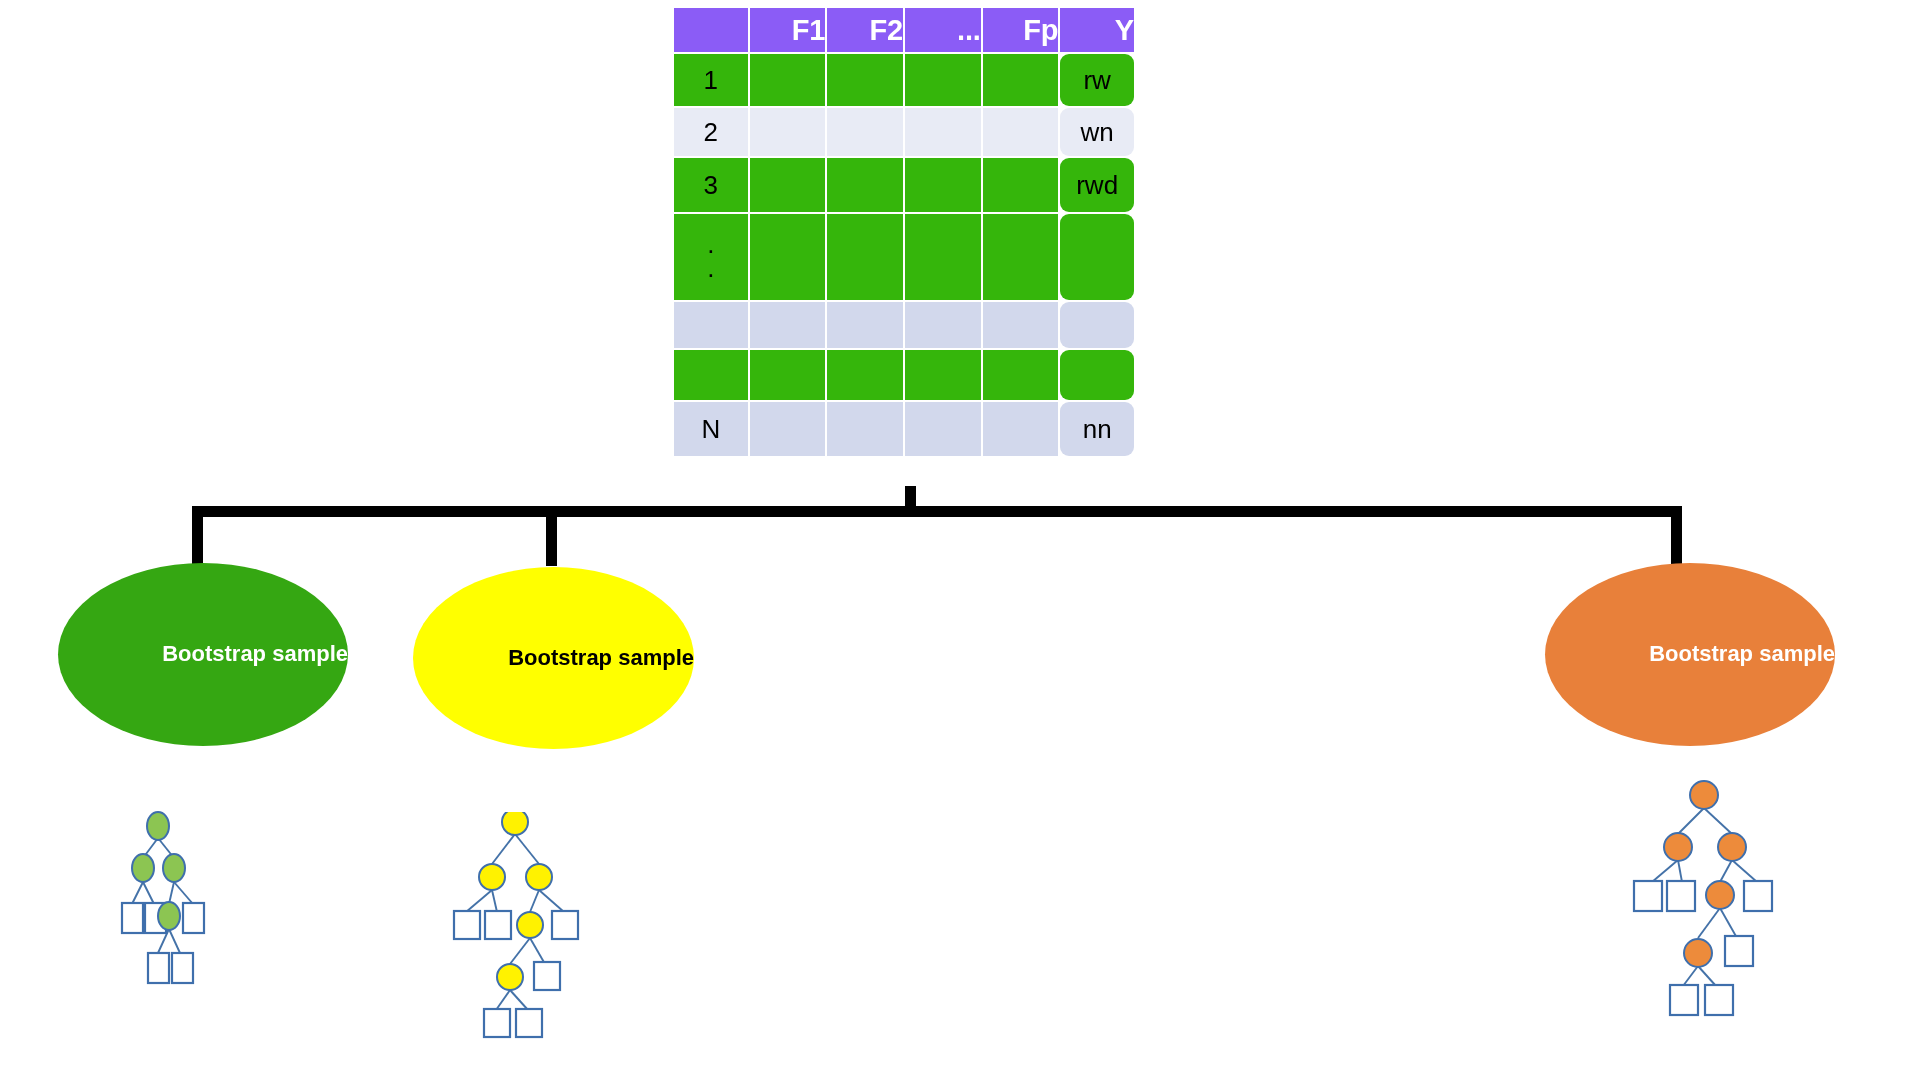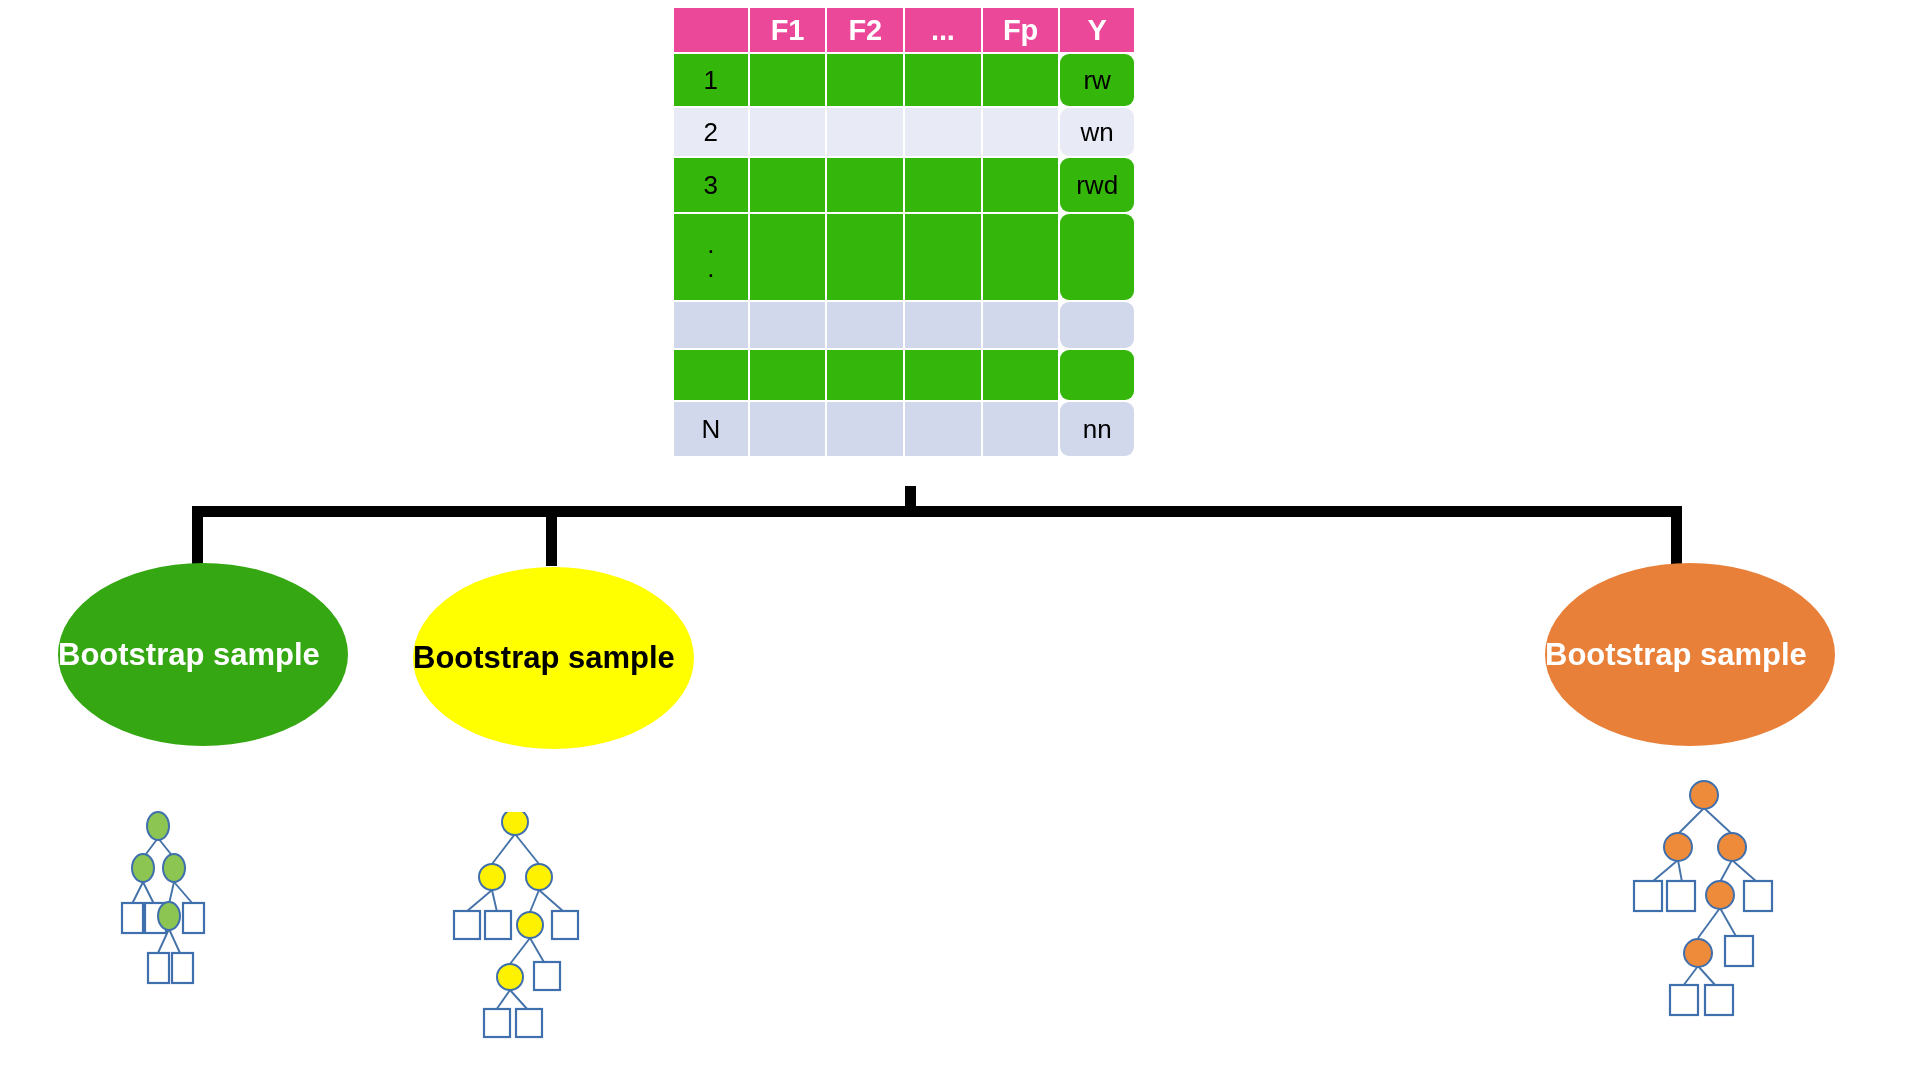--- a/index.html
+++ b/index.html
@@ -25,27 +25,28 @@
     border-spacing: 2px;
   }
   #data-table th,
   #data-table td {
     padding: 0;
     margin: 0;
     text-align: center;
     vertical-align: middle;
   }
   #data-table thead th {
-    background: #ec4899;
+    background: #8b5cf6;
     color: #ffffff;
     font-weight: bold;
     font-size: 29px;
     height: 44px;
     line-height: 44px;
     letter-spacing: -0.2px;
+    text-align: right;
   }
   #data-table thead th.idx-head { width: 73px; }
   #data-table thead th.f-head   { width: 75px; }
   #data-table thead th.y-head   { width: 73px; }
 
   #data-table td {
     font-size: 26px;
     color: #000000;
     font-weight: normal;
   }
@@ -102,24 +103,24 @@
     top: 506px;
     width: 11px;
     height: 62px;
   }
 
   
   .bootstrap-ellipse {
     position: absolute;
     display: flex;
     align-items: center;
-    justify-content: flex-start;
+    justify-content: flex-end;
     border-radius: 50%;
     font-weight: bold;
-    font-size: 31px;
+    font-size: 22px;
     line-height: 1.28;
     text-align: center;
   }
   #ellipse-green {
     left: 58px;
     top: 563px;
     width: 290px;
     height: 183px;
     background: #35A712;
     color: #ffffff;

